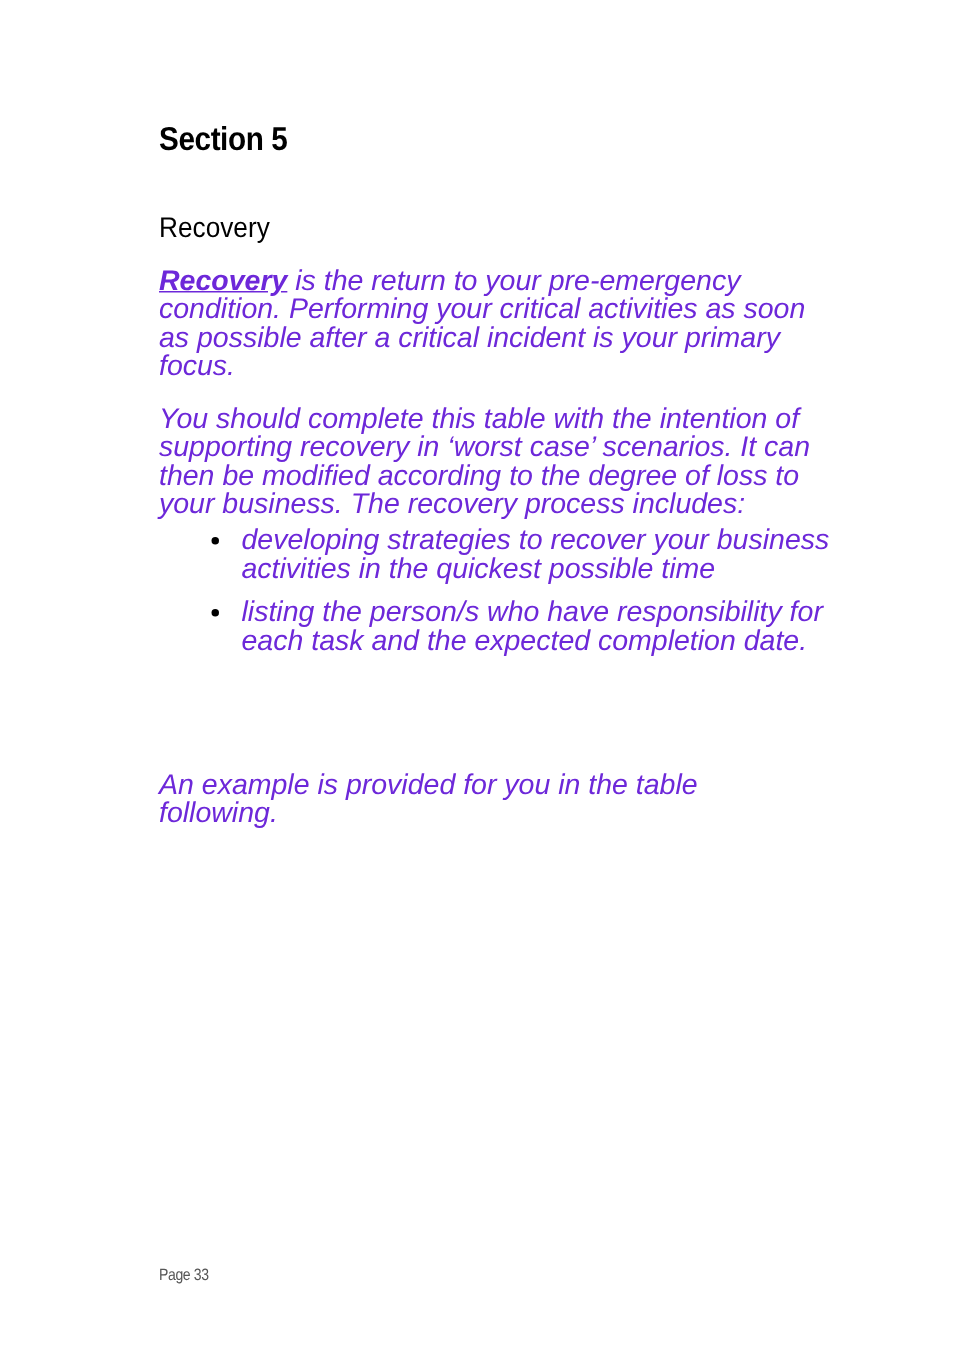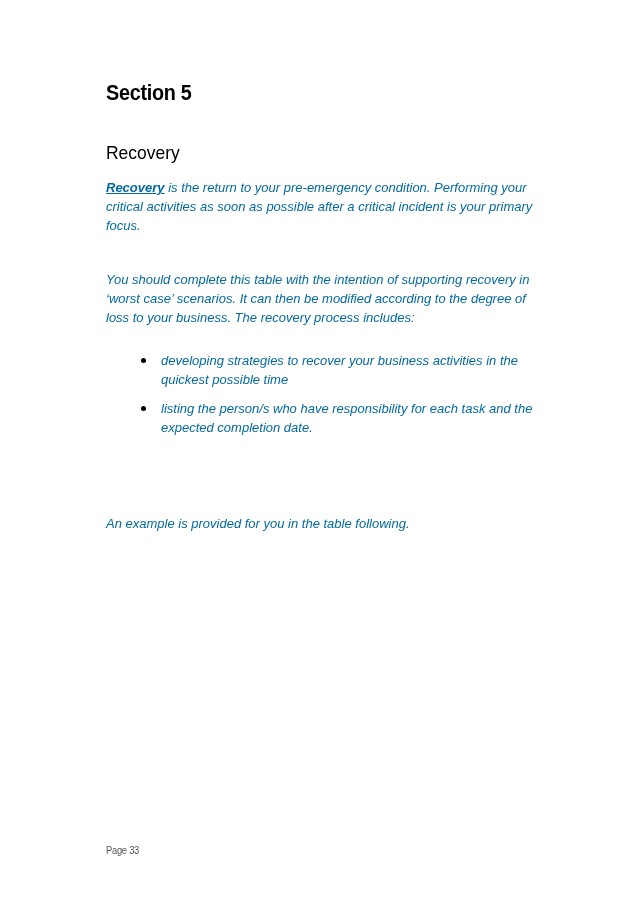--- a/index.html
+++ b/index.html
@@ -38,23 +38,23 @@
       left: 106px;
       top: 142px;
       font-size: 19px;
       font-weight: normal;
       color: #000000;
       transform: scaleX(0.92);
       transform-origin: left top;
       margin: 0;
     }
     .body-text {
-      color: #0369a1;
+      color: #6d28d9;
       font-style: italic;
-      font-size: 13px;
+      font-size: 19px;
       line-height: 19px;
       margin: 0;
     }
     .para1 {
       position: absolute;
       left: 106px;
       top: 178px;
       width: 440px;
     }
     .para1 .term {

